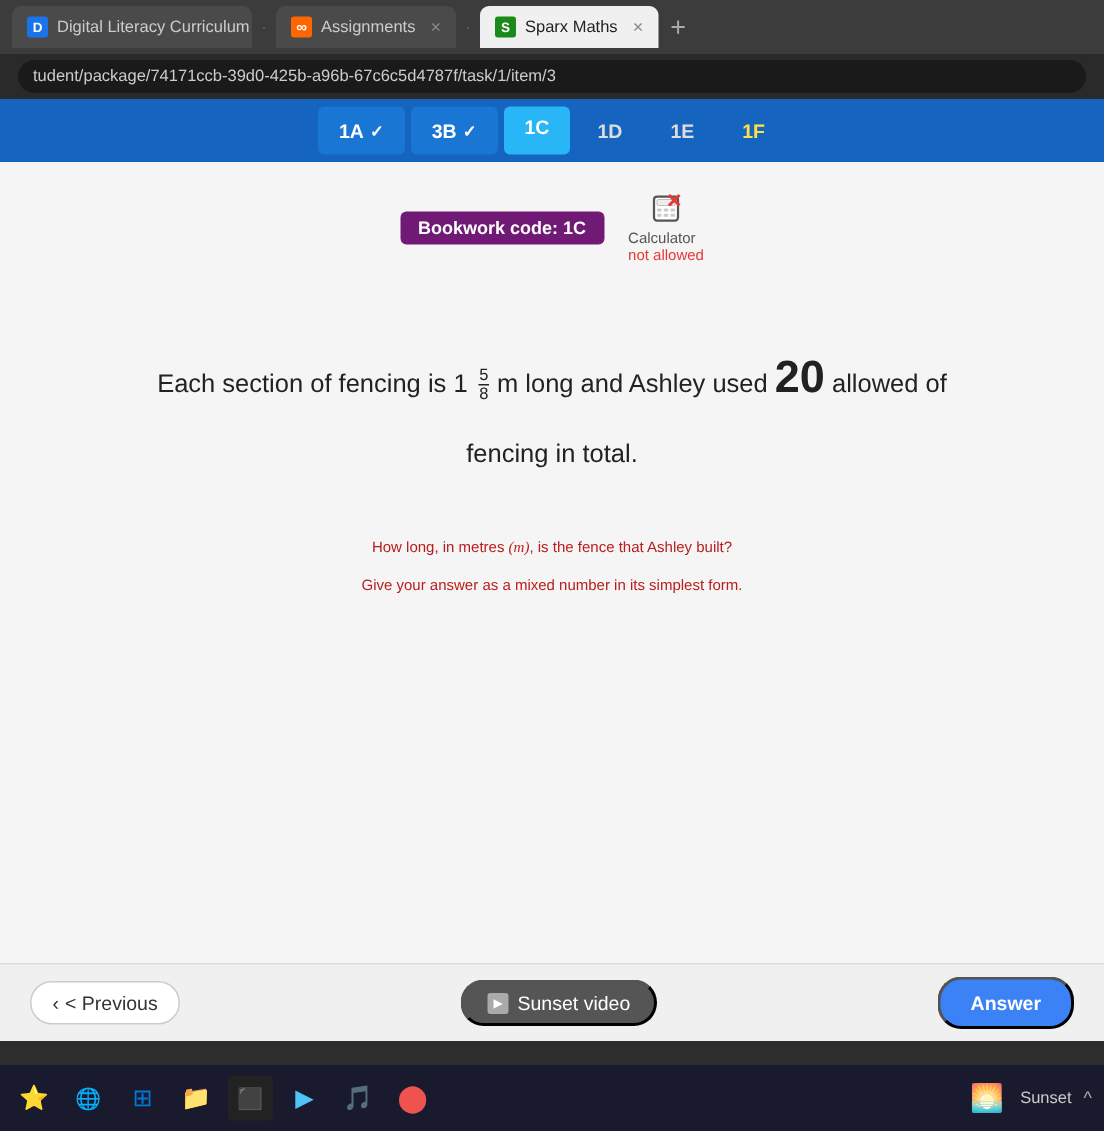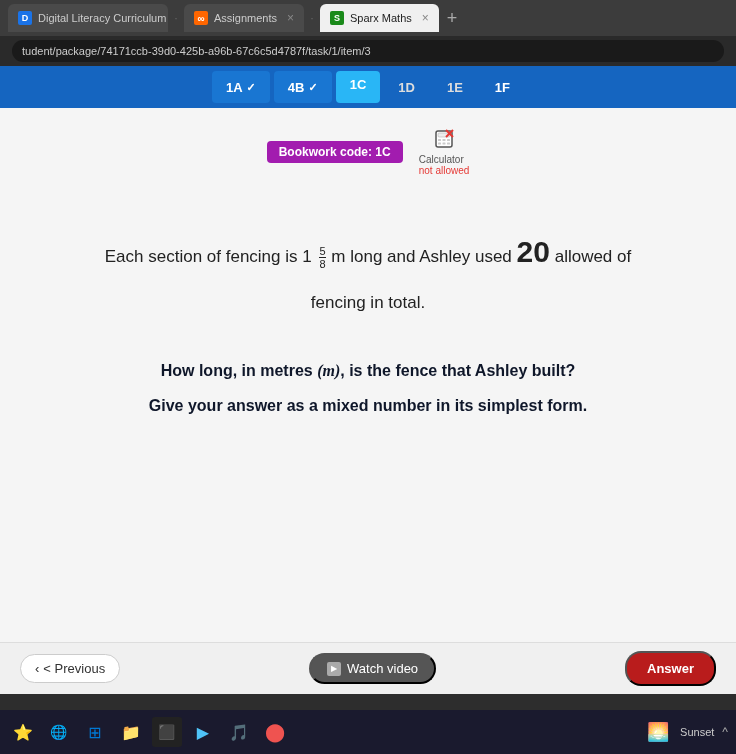--- a/index.html
+++ b/index.html
@@ -125,21 +125,21 @@
 
     
     .bookwork-bar {
       display: flex;
       align-items: center;
       gap: 16px;
       margin-bottom: 30px;
       justify-content: center;
     }
     .bookwork-code {
-      background: #a21caf;
+      background: #701a75;
       color: white;
       border-radius: 4px;
       padding: 4px 12px;
       font-size: 12px;
       font-weight: bold;
     }
     .calculator-status {
       display: flex;
       align-items: center;
       gap: 4px;
@@ -189,24 +189,23 @@
       flex-direction: column;
       align-items: center;
       font-size: 11px;
       line-height: 1.1;
       margin: 0 1px;
       vertical-align: middle;
     }
     .fraction .num { border-bottom: 1px solid #222; padding-bottom: 0px; }
     .fraction .den {}
     .question-sub {
-      font-size: 16px;
-      color: #0f172a;
+      font-size: 10px;
+      color: #b91c1c;
       margin-bottom: 8px;
-      font-weight: bold;
     }
     .paren-m {
       font-family: serif;
       font-style: italic;
     }
 
     
     .bottom-bar {
       background: #f0f0f0;
       border-top: 1px solid #ddd;
@@ -247,21 +246,21 @@
       width: 14px;
       height: 14px;
       background: #aaa;
       border-radius: 2px;
       display: flex;
       align-items: center;
       justify-content: center;
       font-size: 8px;
     }
     .answer-btn {
-      background: #b91c1c;
+      background: #3b82f6;
       color: white;
       border-radius: 16px;
       padding: 8px 20px;
       font-size: 13px;
       font-weight: bold;
       cursor: pointer;
     }
 
     
     .taskbar {
@@ -343,33 +342,33 @@
     <span>tudent/package/74171ccb-39d0-425b-a96b-67c6c5d4787f/task/1/item/3</span>
   </div>
 </div>
 
 <div class="nav-bar">
   <div class="nav-tab completed">
     <span>1A</span>
     <span class="nav-tab-check">✓</span>
   </div>
   <div class="nav-tab completed">
-    <span>4B</span>
+    <span>3B</span>
     <span class="nav-tab-check">✓</span>
   </div>
   <div class="nav-tab current">
     <span>1C</span>
   </div>
   <div class="nav-tab" style="color:#ddd;align-items:center;">
     <span>1D</span>
   </div>
   <div class="nav-tab" style="color:#ddd;">
     <span>1E</span>
   </div>
-  <div class="nav-tab" style="color:#ffffff;">
+  <div class="nav-tab" style="color:#fde047;">
     <span>1F</span>
   </div>
 </div>
 
 <div class="main-content">
 
   <div class="bookwork-bar">
     <div class="bookwork-code">Bookwork code: 1C</div>
     <div class="calculator-status">
 
@@ -421,21 +420,21 @@
 </div>
 
 <div class="bottom-bar">
   <button class="prev-btn">
     <span>‹</span>
     <span>&lt; Previous</span>
   </button>
 
   <button class="watch-btn">
     <span class="watch-icon">▶</span>
-    <span>Watch video</span>
+    <span>Sunset video</span>
   </button>
 
   <button class="answer-btn">
     <span>Answer</span>
   </button>
 </div>
 
 <div class="taskbar">
   <div class="taskbar-icon yellow">⭐</div>
   <div class="taskbar-icon blue" style="font-size:14px;">🌐</div>

